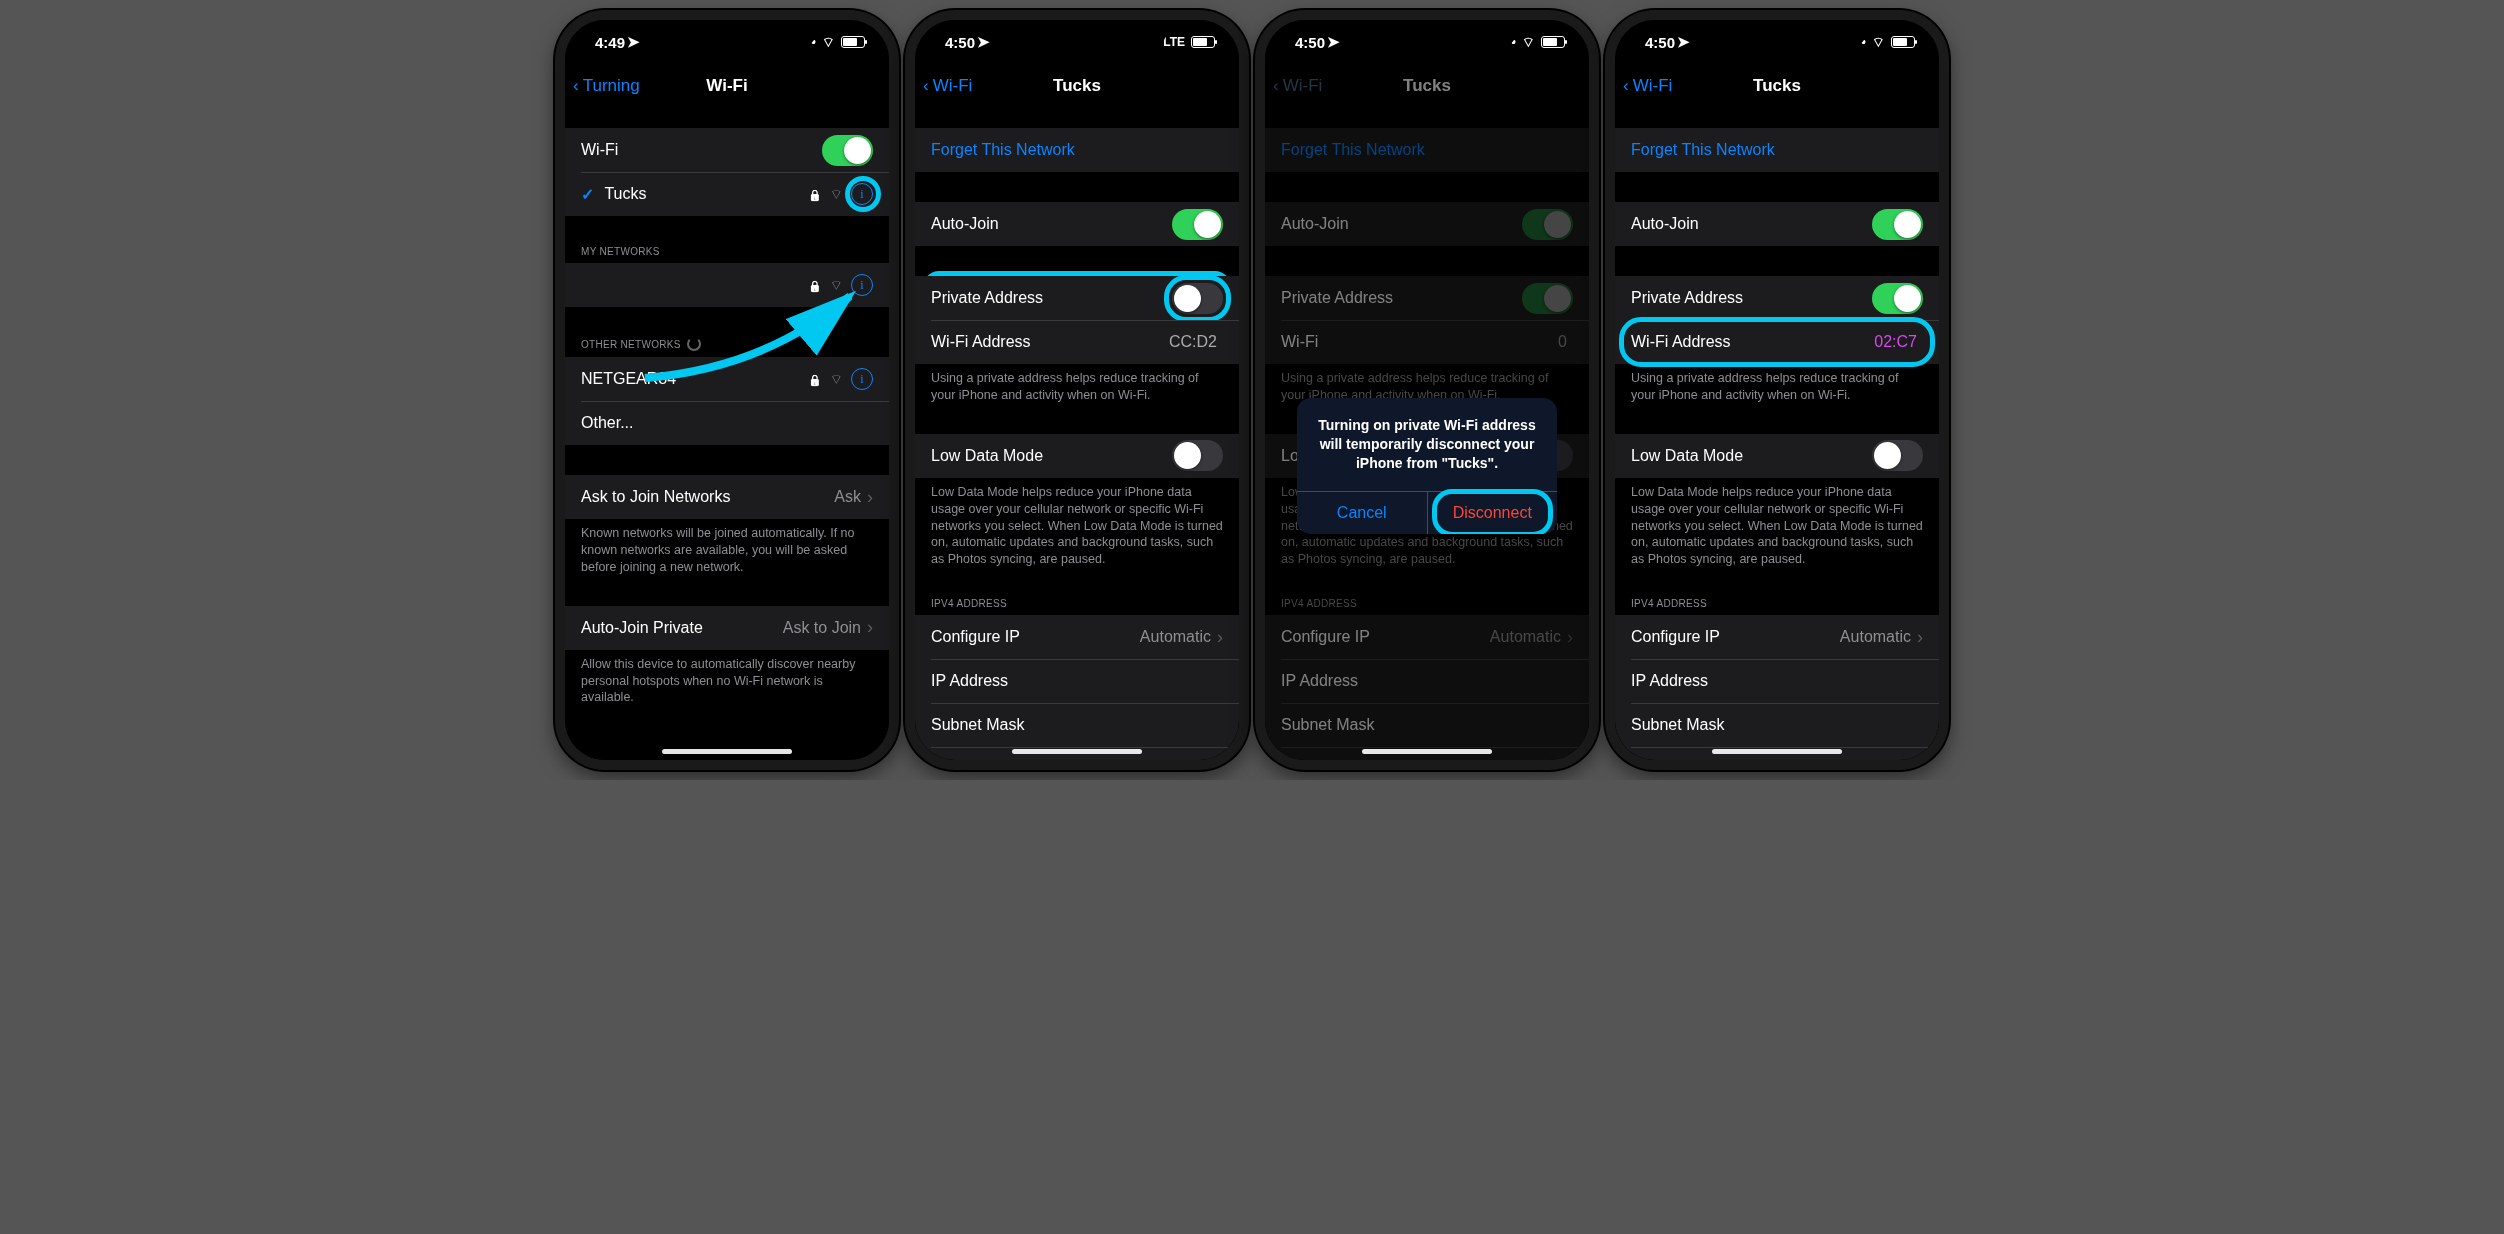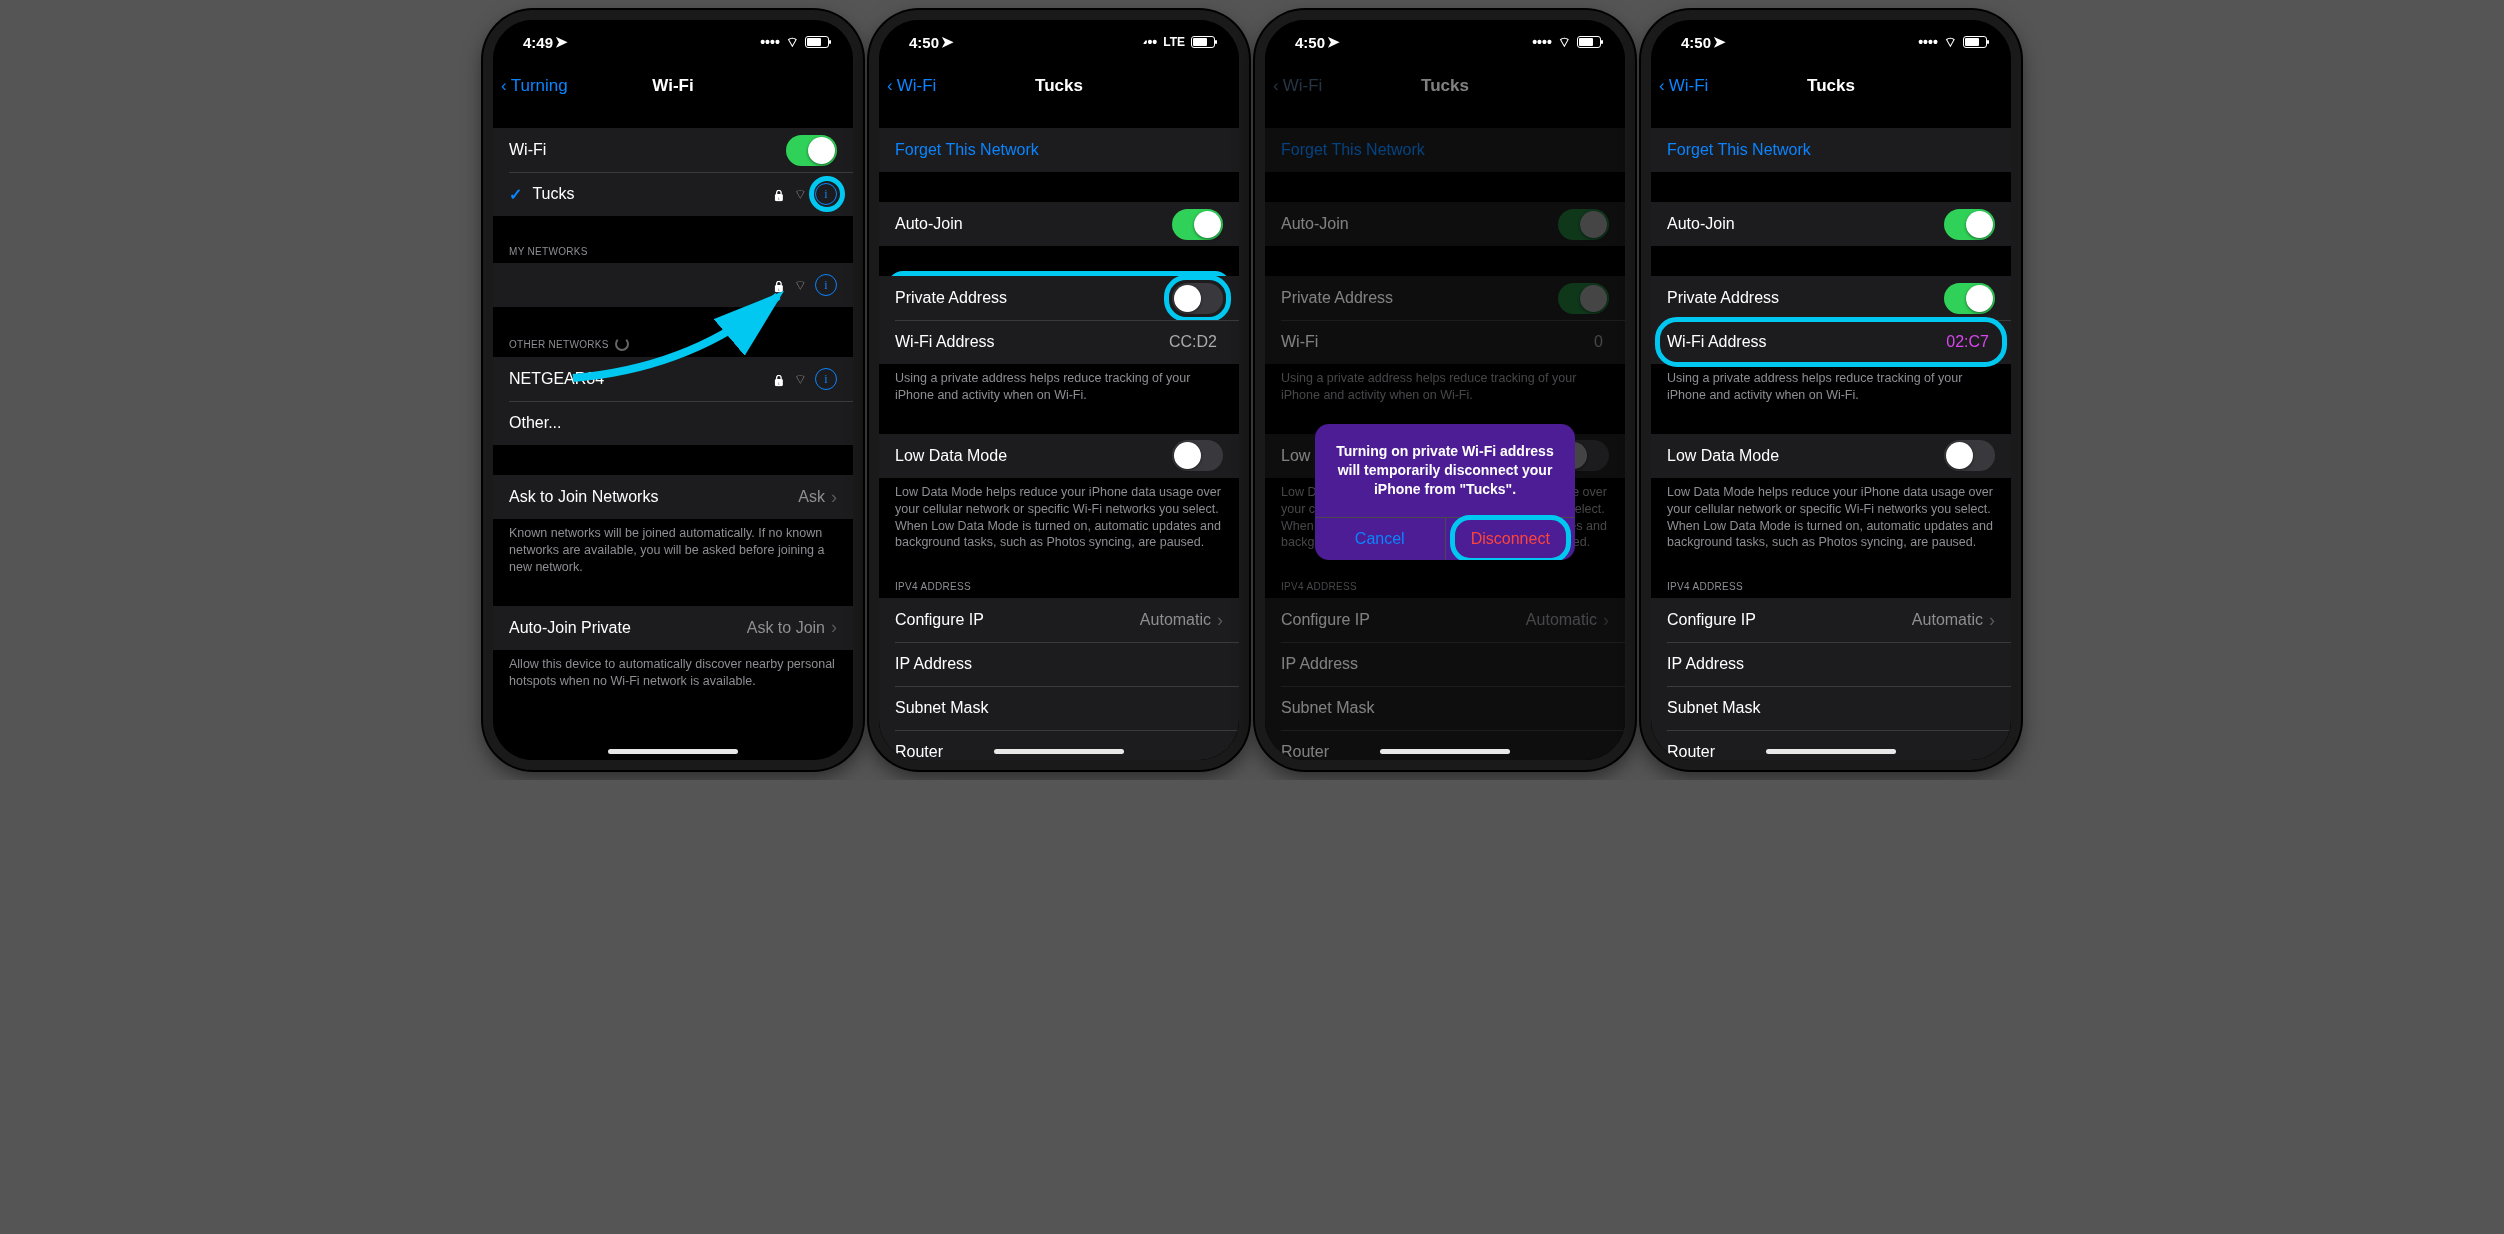--- a/index.html
+++ b/index.html
@@ -6,21 +6,21 @@
   body {
     background: #555;
     font-family: -apple-system, "SF Pro Text", "Helvetica Neue", Arial, sans-serif;
     display: flex;
     justify-content: center;
     align-items: flex-start;
     padding: 10px;
     gap: 6px;
   }
   .phone {
-    width: 380px;
+    width: 344px;
     height: 760px;
     background: #000;
     border-radius: 50px;
     border: 10px solid #1a1a1a;
     box-shadow: 0 0 0 2px #000, 0 8px 20px rgba(0,0,0,0.5);
     position: relative;
     overflow: hidden;
   }
   .notch {
     position: absolute;
@@ -167,25 +167,25 @@
     left: 50%;
     transform: translateX(-50%);
     width: 130px;
     height: 5px;
     background: #fff;
     border-radius: 3px;
     opacity: 0.9;
   }
   .alert {
     position: absolute;
-    top: 316px;
+    top: 290px;
     left: 50%;
     transform: translateX(-50%);
     width: 260px;
-    background: #4c1d95;
+    background: #0f172a;
     border-radius: 14px;
     z-index: 30;
     overflow: hidden;
   }
   .alert-msg {
     padding: 18px 16px;
     font-size: 14px;
     font-weight: 600;
     text-align: center;
     line-height: 1.35;

